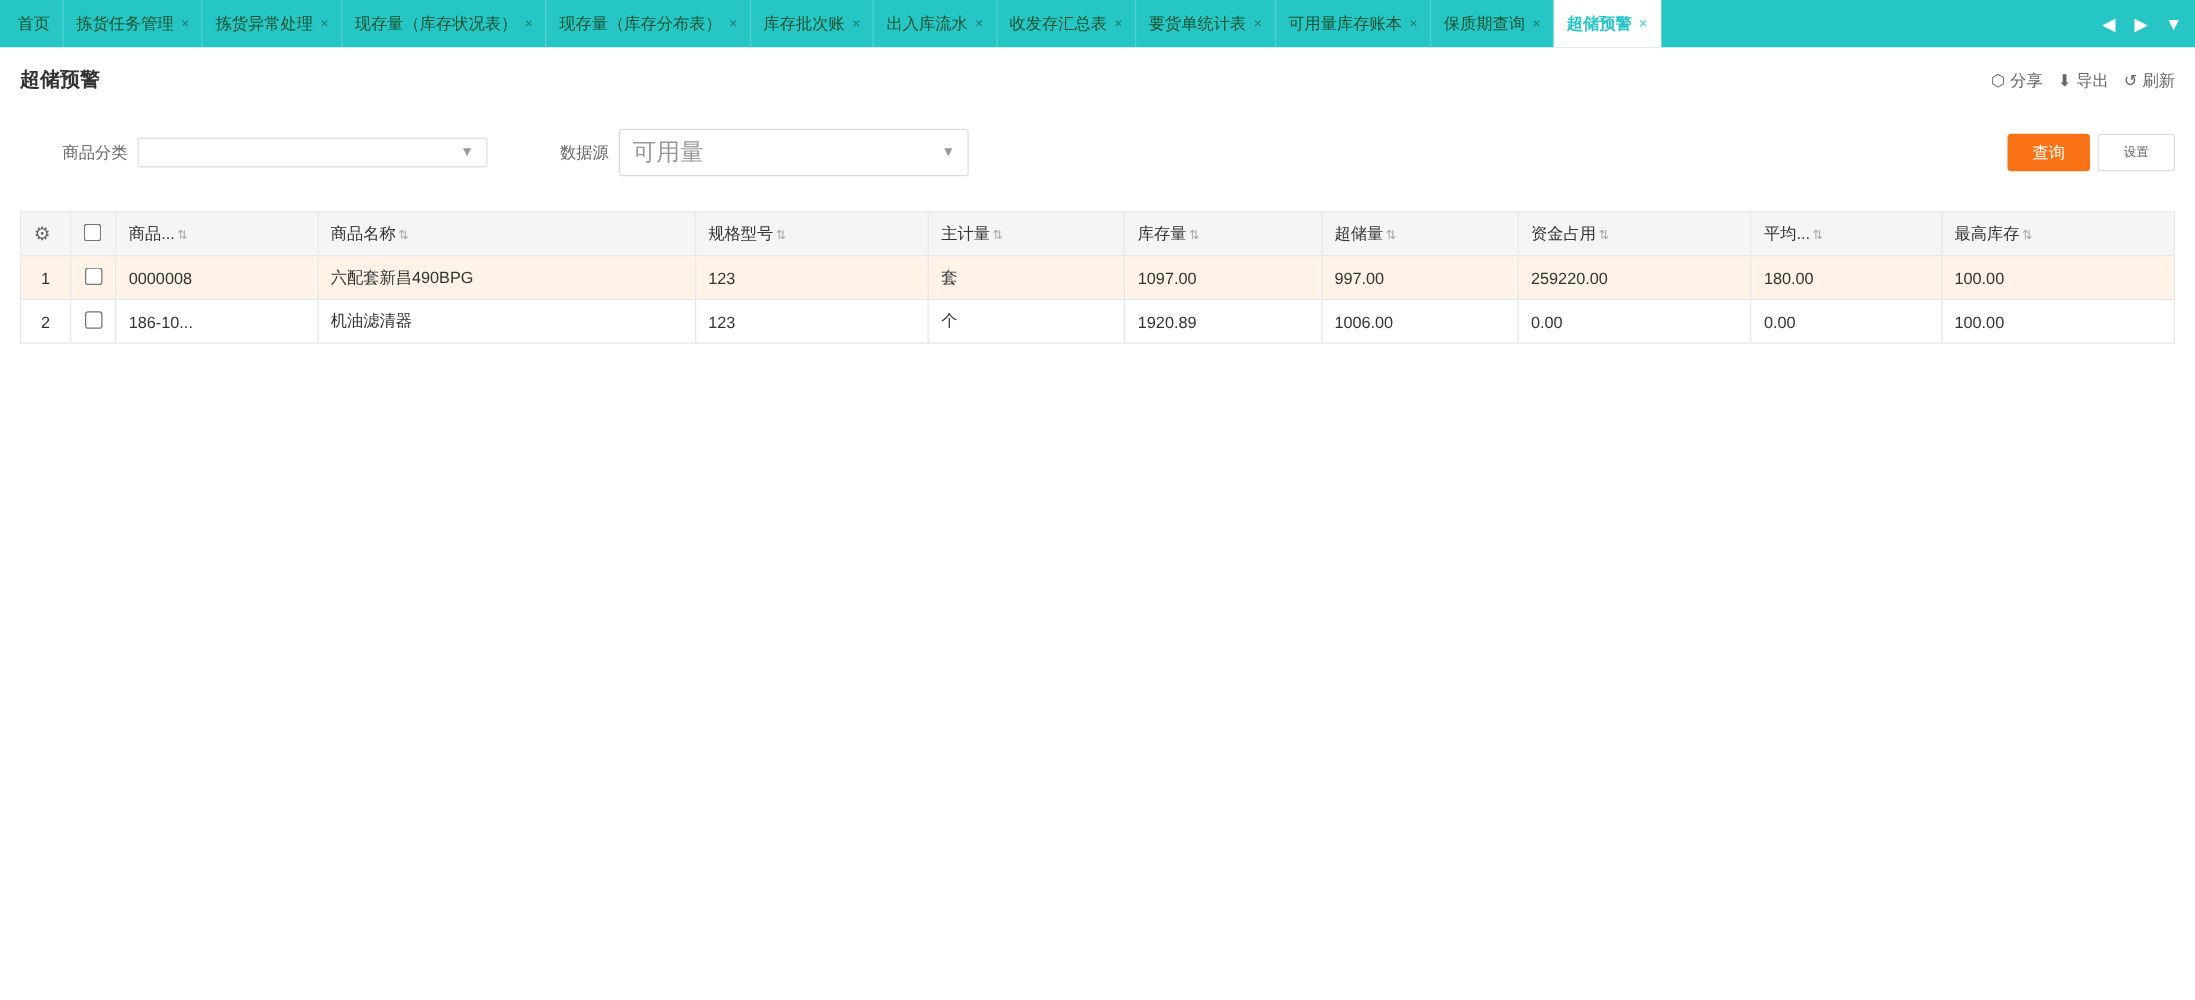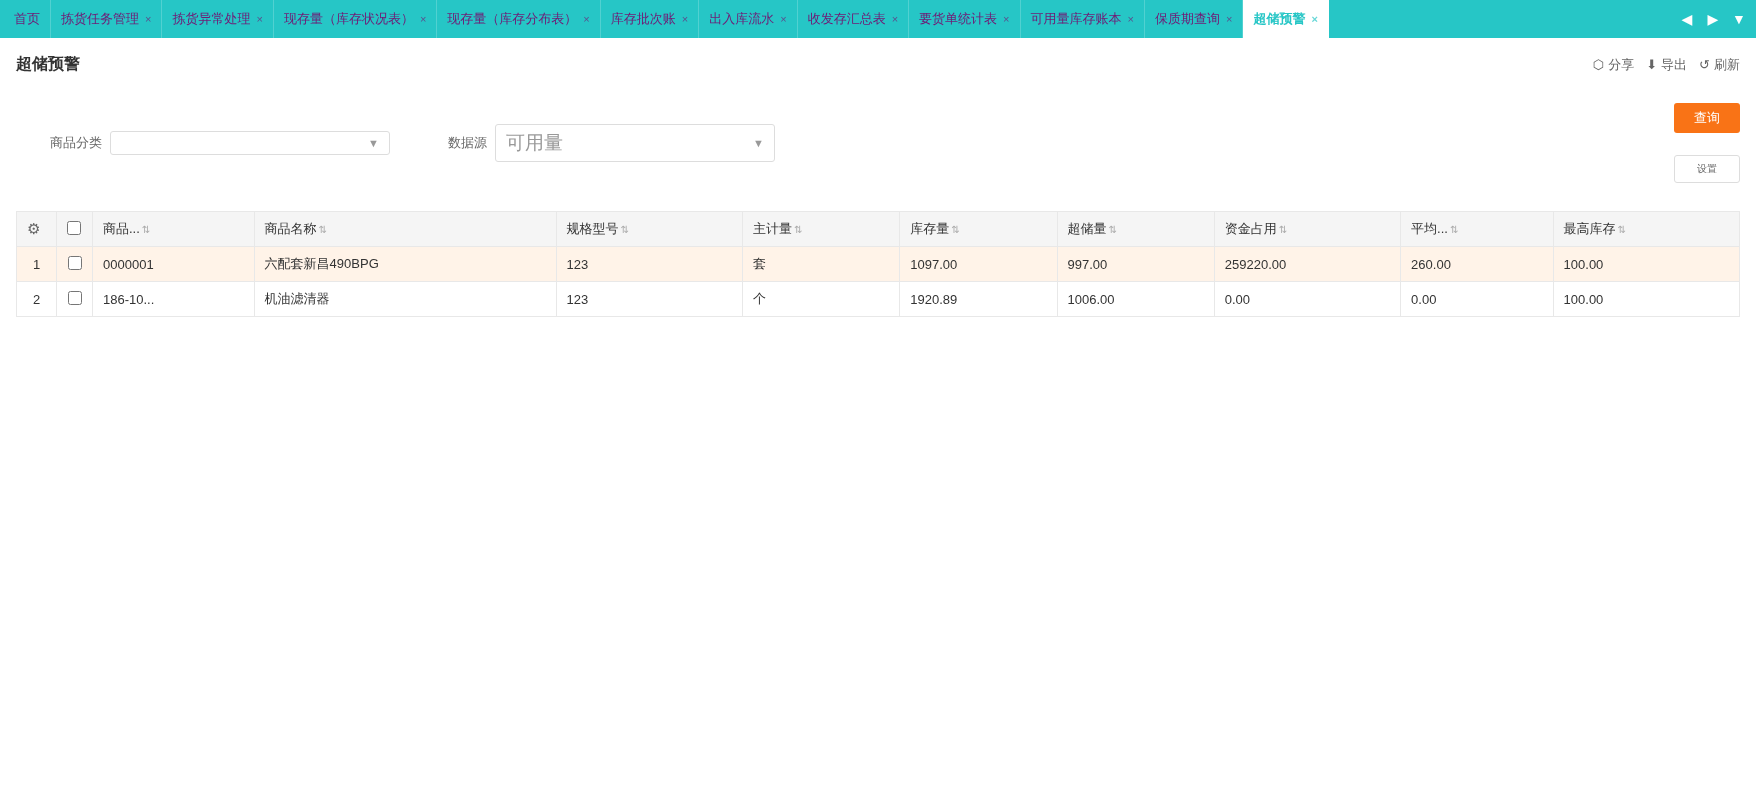--- a/index.html
+++ b/index.html
@@ -13,21 +13,21 @@
       height: 38px;
       padding: 0 4px;
       overflow: hidden;
       gap: 0;
     }
     .nav-item {
       display: flex;
       align-items: center;
       height: 38px;
       padding: 0 10px;
-      color: #701a75;
+      color: #14532d;
       font-size: 13px;
       cursor: pointer;
       white-space: nowrap;
       border-right: 1px solid rgba(255,255,255,0.2);
     }
     .nav-item.active {
       background: #fff;
       color: #26c6c6;
       font-weight: bold;
     }
@@ -247,21 +247,21 @@
     <div class="filter-item">
       <span class="filter-label">数据源</span>
       <div class="filter-select">
         <span class="filter-select-text">可用量</span>
         <span class="filter-select-arrow">▼</span>
       </div>
     </div>
 
     <div style="flex:1;"></div>
 
-    <div style="display:flex;flex-direction:column;gap:22px;">
+    <div style="display:flex;flex-direction:row;gap:6px;">
       <button class="btn-query">查询</button>
       <button class="btn-settings">设置</button>
     </div>
   </div>
 
   <table class="data-table">
     <thead>
       <tr>
         <th class="th-settings">
           <span class="settings-icon">⚙</span>
@@ -280,28 +280,28 @@
         <th>最高库存<span class="sort-icon">⇅</span></th>
       </tr>
     </thead>
     <tbody id="table-body">
 
     <tr class="row-highlight">
     <td class="row-num">1</td>
     <td class="checkbox-cell">
       <input type="checkbox" style="">
     </td>
-    <td>0000001</td>
+    <td>0000008</td>
     <td>六配套新昌490BPG</td>
     <td>123</td>
     <td>套</td>
     <td>1097.00</td>
     <td>997.00</td>
     <td>259220.00</td>
-    <td>260.00</td>
+    <td>180.00</td>
     <td>100.00</td>
   </tr>
         <tr>
     <td class="row-num">2</td>
     <td class="checkbox-cell">
       <input type="checkbox" style="">
     </td>
     <td>186-10...</td>
     <td>机油滤清器</td>
     <td>123</td>

